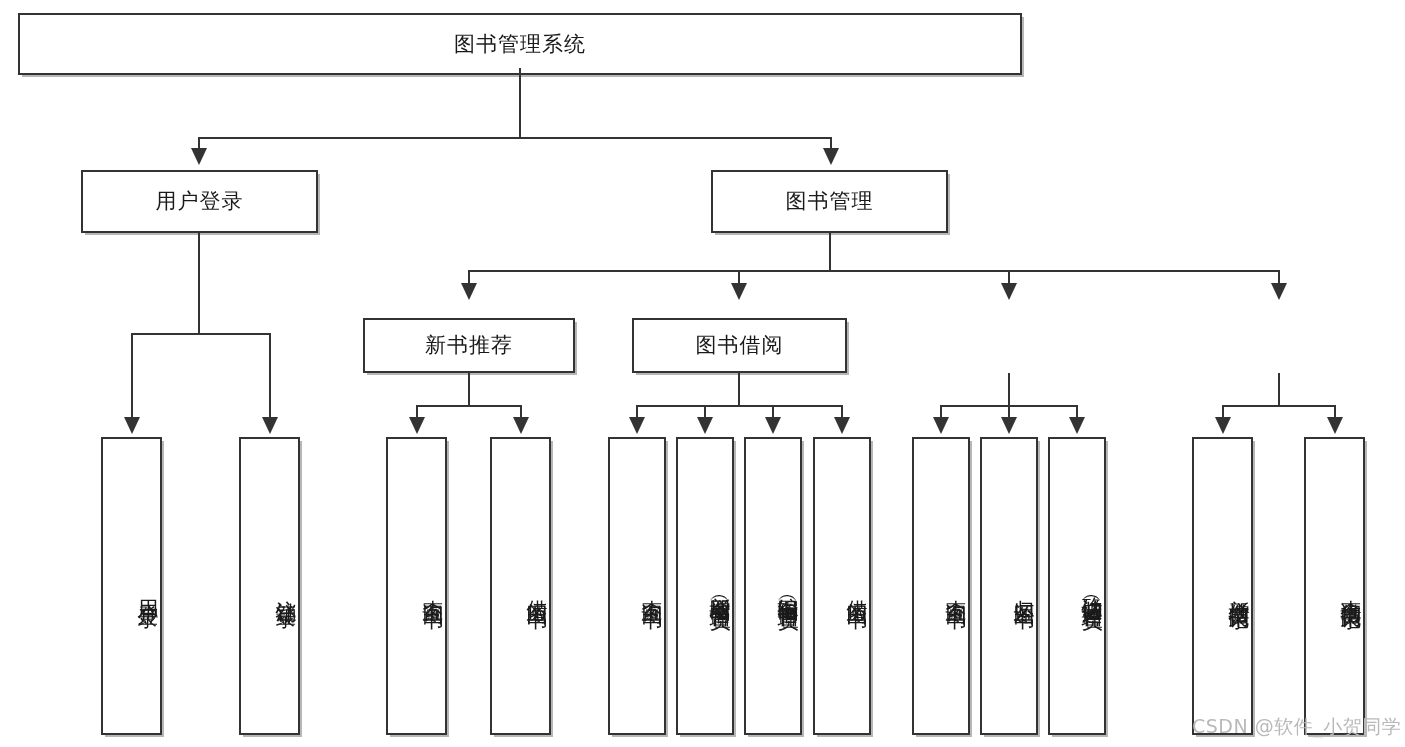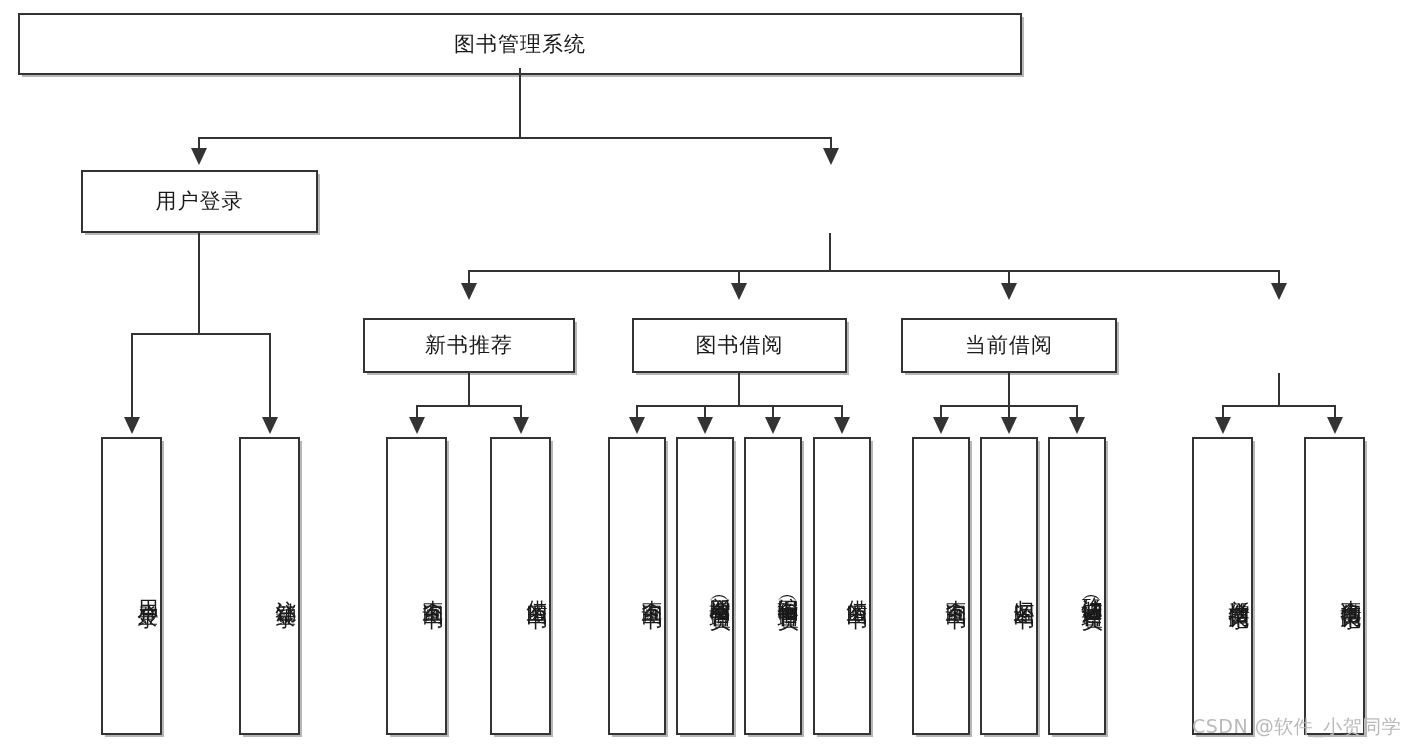--- a/index.html
+++ b/index.html
@@ -87,20 +87,23 @@
 
   <div class="conn v" style="left:519px; top:68px; height:70px;"></div>
   <div class="conn h" style="left:198px; top:137px; width:634px;"></div>
   <div class="conn v" style="left:198px; top:137px; height:12px;"></div>
   <div class="conn v" style="left:830px; top:137px; height:12px;"></div>
   <div class="arrow" style="left:191px; top:148px;"></div>
   <div class="arrow" style="left:823px; top:148px;"></div>
 
   <div class="node horizontal" style="left:81px; top:170px; width:237px; height:63px;">
     <span class="node-label">用户登录</span>
+  </div>
+  <div class="node horizontal" style="left:711px; top:170px; width:237px; height:63px;">
+    <span class="node-label">图书管理</span>
   </div>
 
   <div class="conn v" style="left:198px; top:233px; height:101px;"></div>
   <div class="conn h" style="left:131px; top:333px; width:139px;"></div>
   <div class="conn v" style="left:131px; top:333px; height:85px;"></div>
   <div class="conn v" style="left:269px; top:333px; height:85px;"></div>
   <div class="arrow" style="left:124px; top:417px;"></div>
   <div class="arrow" style="left:262px; top:417px;"></div>
 
   <div class="conn v" style="left:829px; top:233px; height:38px;"></div>
@@ -113,23 +116,20 @@
   <div class="arrow" style="left:731px; top:283px;"></div>
   <div class="arrow" style="left:1001px; top:283px;"></div>
   <div class="arrow" style="left:1271px; top:283px;"></div>
 
   <div class="node horizontal" style="left:632px; top:318px; width:215px; height:55px;">
     <span class="node-label">图书借阅</span>
   </div>
   <div class="node horizontal" style="left:363px; top:318px; width:212px; height:55px;">
     <span class="node-label">新书推荐</span>
   </div>
-  <div class="node horizontal" style="left:901px; top:318px; width:216px; height:55px;">
-    <span class="node-label">当前借阅</span>
-  </div>
 
   <div class="conn v" style="left:468px; top:373px; height:33px;"></div>
   <div class="conn h" style="left:416px; top:405px; width:106px;"></div>
   <div class="conn v" style="left:416px; top:405px; height:13px;"></div>
   <div class="conn v" style="left:520px; top:405px; height:13px;"></div>
   <div class="arrow" style="left:409px; top:417px;"></div>
   <div class="arrow" style="left:513px; top:417px;"></div>
 
   <div class="conn v" style="left:738px; top:373px; height:33px;"></div>
   <div class="conn h" style="left:636px; top:405px; width:207px;"></div>

